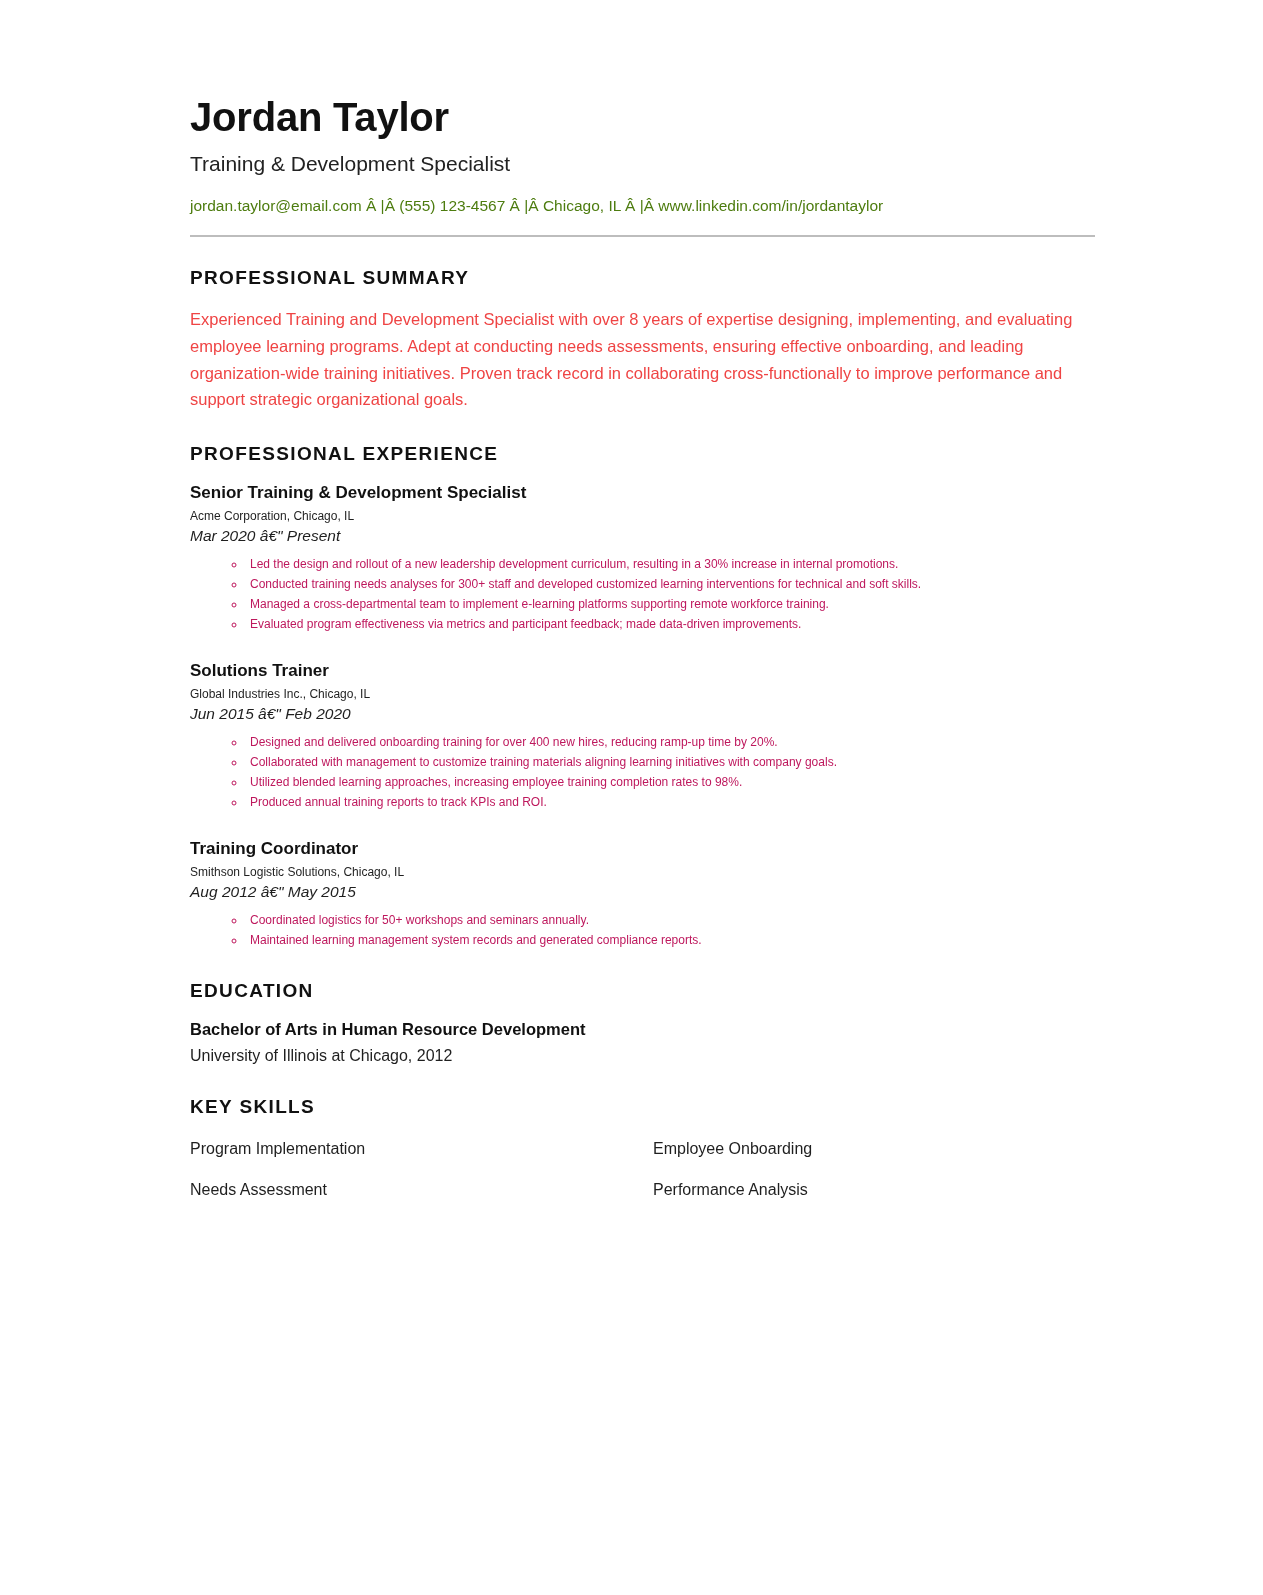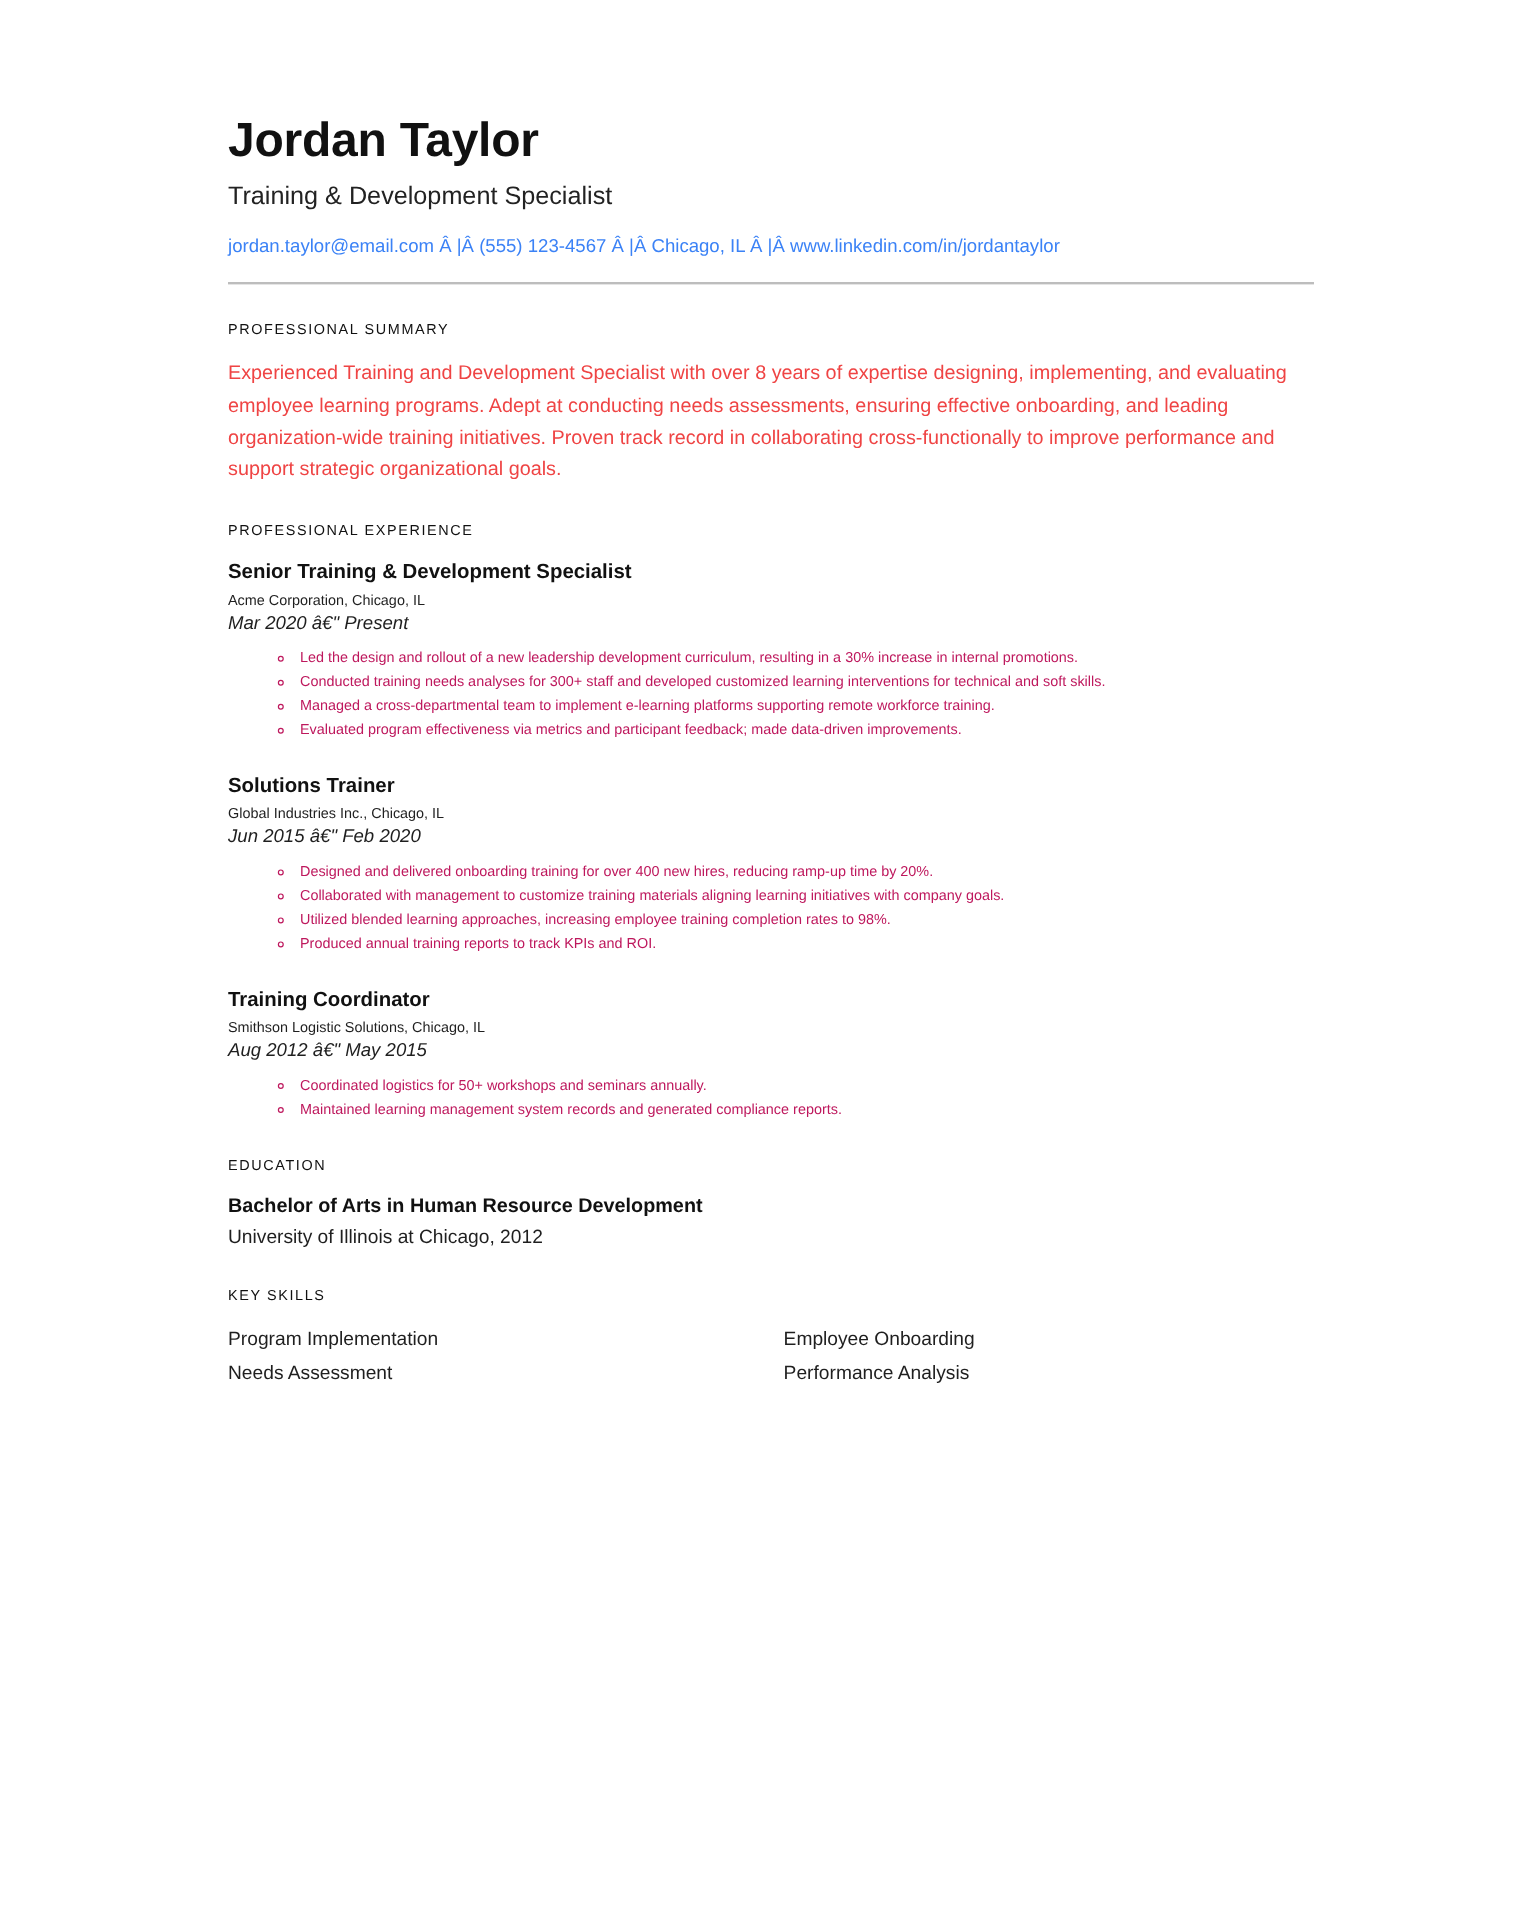--- a/index.html
+++ b/index.html
@@ -52,37 +52,37 @@
     font-size: 21px;
     font-weight: normal;
     line-height: 1.2;
     margin: 0 0 20px 0;
     color: #222222;
   }
   .contact-line {
     font-size: 15.5px;
     line-height: 1.35;
     margin: 0 0 18px 0;
-    color: #3b82f6;
+    color: #4d7c0f;
     white-space: nowrap;
   }
   .rule {
     border: 0;
     border-top: 2px solid #bdbdbd;
     margin: 0 0 30px 0;
     width: 905px;
   }
 
   
   .section {
     margin: 0 0 30px 0;
   }
   .section-heading {
-    font-size: 12px;
-    font-weight: normal;
+    font-size: 19px;
+    font-weight: bold;
     letter-spacing: 1.35px;
     text-transform: uppercase;
     margin: 16px 0 17px 0;
     color: #111111;
   }
   .summary-text {
     font-size: 16.5px;
     line-height: 1.62;
     margin: 0;
     max-width: 895px;
@@ -141,21 +141,21 @@
     font-size: 16px;
     line-height: 1.35;
     margin: 0;
     color: #1f1f1f;
   }
 
   
   .skills-grid {
     display: grid;
     grid-template-columns: 463px 1fr;
-    row-gap: 0px;
+    row-gap: 13px;
     max-width: 900px;
   }
   .skill-item {
     font-size: 16px;
     line-height: 1.7;
     color: #1f1f1f;
     white-space: nowrap;
   }
 </style>
 </head>

